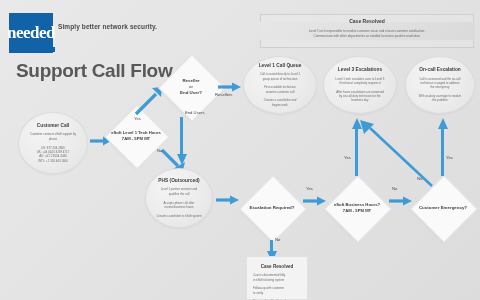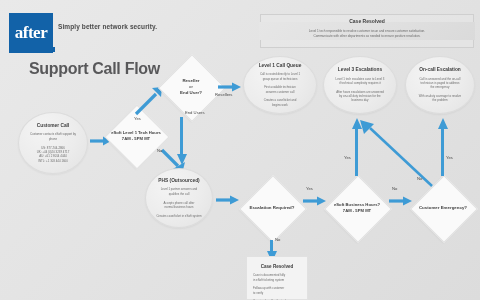--- a/index.html
+++ b/index.html
@@ -20,21 +20,21 @@
   .logo-text{
     color:#fff;font-size:17px;font-weight:700;letter-spacing:-.5px;
     font-family:"Liberation Serif","DejaVu Serif",serif;
   }
   .logo-dot{position:absolute;left:51px;top:47px;width:4px;height:5px;background:#1262A8;}
   .tagline{
     position:absolute;left:58px;top:23px;font-size:6.5px;color:#4b4b4b;
     font-weight:700;letter-spacing:.1px;white-space:nowrap;
   }
   .page-title{
-    position:absolute;left:29px;top:60px;font-size:16px;font-weight:700;
+    position:absolute;left:16px;top:60px;font-size:19px;font-weight:700;
     color:#58585a;letter-spacing:-.3px;white-space:nowrap;
   }
 
   
   .node{position:absolute;box-sizing:border-box;}
   .circle{
     border-radius:50%;
     background:radial-gradient(circle at 35% 28%,#f4f4f4 0%,#ececec 55%,#e2e2e2 100%);
     border:1px solid #dcdcdc;
     box-shadow:0 1px 2px rgba(0,0,0,.05);
@@ -90,21 +90,21 @@
     white-space:nowrap;
   }
   .vline{position:absolute;background:#3E9BD5;}
 </style>
 </head>
 <body>
 
 <div id="canvas">
 
   <div class="logo-box">
-    <span class="logo-text">after</span>
+    <span class="logo-text">needed</span>
   </div>
   <div class="logo-dot"></div>
   <div class="tagline">Simply better network security.</div>
   <div class="page-title">Support Call Flow</div>
 
   <div class="banner"></div>
   <div class="banner-mask" style="left:259px;top:22px;"></div>
   <div class="banner-title" style="left:260px;width:214px;top:18px;">Case Resolved</div>
   <div class="banner-body" style="left:272px;width:190px;top:29px;">Level 1 tech responsible to resolve customer issue and ensure customer satisfaction.
 Communicate with other departments as needed to ensure positive resolution.</div>

